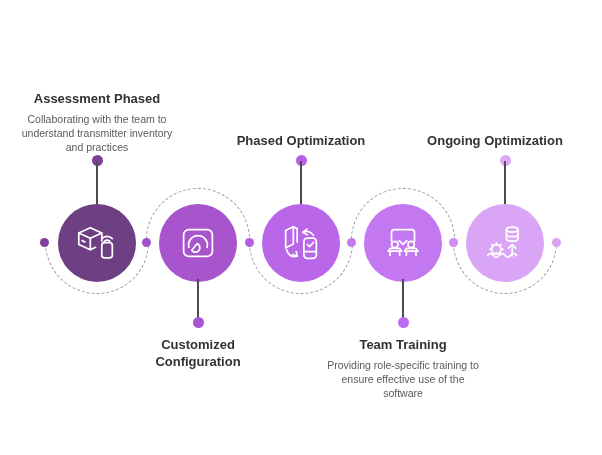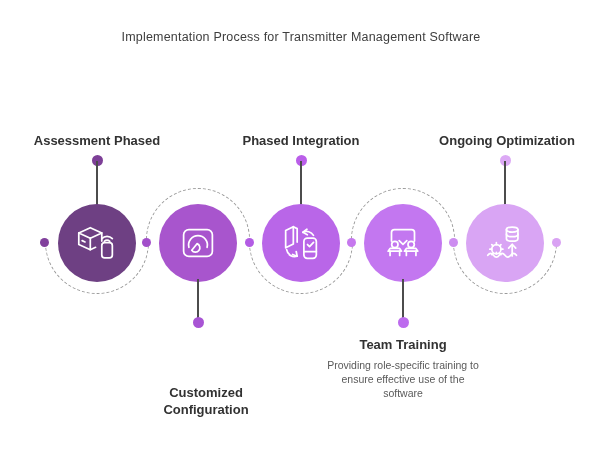--- a/index.html
+++ b/index.html
@@ -37,41 +37,40 @@
     position:absolute;top:204px;width:78px;height:78px;border-radius:50%;
     display:flex;align-items:center;justify-content:center;
   }
   .circle svg{color:var(--icon-stroke,#ffffff);}
   
   .s0 .circle{left:58px;} .s1 .circle{left:159px;} .s2 .circle{left:262px;} .s3 .circle{left:364px;} .s4 .circle{left:466px;}
   .s0 .stem,.s0 .stem-x{left:96.2px;} .s1 .stem{left:197.2px;} .s2 .stem{left:300.2px;} .s3 .stem{left:402.2px;} .s4 .stem{left:504.2px;}
   .s0 .stem-dot{left:91.5px;} .s1 .stem-dot{left:192.5px;} .s2 .stem-dot{left:295.5px;} .s3 .stem-dot{left:397.5px;} .s4 .stem-dot{left:499.5px;}
   
   .step-text{position:absolute;width:180px;text-align:center;}
-  .s0 .step-text{left:7px;} .s1 .step-text{left:116px;margin-top:48px;} .s2 .step-text{left:211px;} .s3 .step-text{left:313px;} .s4 .step-text{left:417px;}
+  .s0 .step-text{left:7px;} .s1 .step-text{left:108px;} .s2 .step-text{left:211px;} .s3 .step-text{left:313px;} .s4 .step-text{left:405px;}
   .step-text.top{top:68px;height:86px;display:flex;flex-direction:column;justify-content:flex-end;}
   .step-text.bottom{top:336px;}
   .step-heading{
     font-size:13px;font-weight:700;color:var(--heading-text,#323232);
     line-height:17px;margin:0 auto 5px auto;width:145px;
   }
   .step-text.bottom .step-heading{min-height:17px;margin-bottom:5px;}
   .s1 .step-heading{margin-bottom:6px;}
   .s3 .step-desc{} 
   .step-desc{
     font-size:10.5px;color:var(--body-text,#5a5a5a);line-height:14px;
     width:152px;margin:0 auto;
   }
 </style>
 </head>
 <body>
 
 <div class="canvas">
 
-  <div class="title">Implementation Process for Transmitter Management Software</div>
 
   <div class="arc-clip arc-bottom arc-c0">
       <div class="arc-circle"></div>
     </div>
   <div class="arc-clip arc-top arc-c1">
       <div class="arc-circle"></div>
     </div>
   <div class="arc-clip arc-bottom arc-c2">
       <div class="arc-circle"></div>
     </div>
@@ -85,20 +84,21 @@
   <div class="waypoint wp0" style="background-color: rgb(129, 64, 156);"></div>
   <div class="waypoint wp1" style="background-color: rgb(162, 79, 202);"></div>
   <div class="waypoint wp2" style="background-color: rgb(179, 92, 228);"></div>
   <div class="waypoint wp3" style="background-color: rgb(198, 120, 238);"></div>
   <div class="waypoint wp4" style="background-color: rgb(205, 140, 240);"></div>
   <div class="waypoint wp5" style="background-color: rgb(217, 162, 243);"></div>
 
   <div class="step s0">
     <div class="step-text top">
       <div class="step-heading">Assessment Phased</div>
+      <div class="step-desc">Collaborating with the team to understand transmitter inventory and practices</div>
     </div>
     <div class="stem-dot up" style="background-color: rgb(125, 63, 151);"></div>
     <div class="stem up"></div>
     <div class="circle" style="background-color: rgb(110, 64, 131);">
       <svg width="46" height="46" viewBox="0 0 48 48" fill="none" stroke="currentColor" stroke-width="1.8" stroke-linecap="round" stroke-linejoin="round">
         <path d="M17,8 L29,13.5 L17,19 L5,13.5 Z"></path>
         <path d="M5,13.5 V25.5 L17,31 V19"></path>
         <path d="M29,13.5 V22"></path>
         <path d="M17,31 L22.5,28.5"></path>
         <path d="M8.5,21.5 l3,1.4"></path>
@@ -119,21 +119,21 @@
     </div>
     <div class="stem down"></div>
     <div class="stem-dot down" style="background-color: rgb(168, 84, 212);"></div>
     <div class="step-text bottom">
       <div class="step-heading">Customized Configuration</div>
     </div>
   </div>
 
   <div class="step s2">
     <div class="step-text top">
-      <div class="step-heading">Phased Integration</div>
+      <div class="step-heading">Phased Optimization</div>
     </div>
     <div class="stem-dot up" style="background-color: rgb(186, 94, 233);"></div>
     <div class="stem up"></div>
     <div class="circle" style="background-color: rgb(185, 102, 232);">
       <svg width="46" height="46" viewBox="0 0 48 48" fill="none" stroke="currentColor" stroke-width="1.8" stroke-linecap="round" stroke-linejoin="round">
         <path d="M8,11 L16,7 L16,25 L8,29 Z"></path>
         <path d="M16,7 L20,9 L20,23"></path>
         <path d="M37,16 A8.5,8.5 0 0 0 26,12.8"></path>
         <path d="M26,12.8 l4.2,-3.2 M26,12.8 l4.6,2.6"></path>
         <path d="M9,31 A8.5,8.5 0 0 0 20,37.8"></path>

